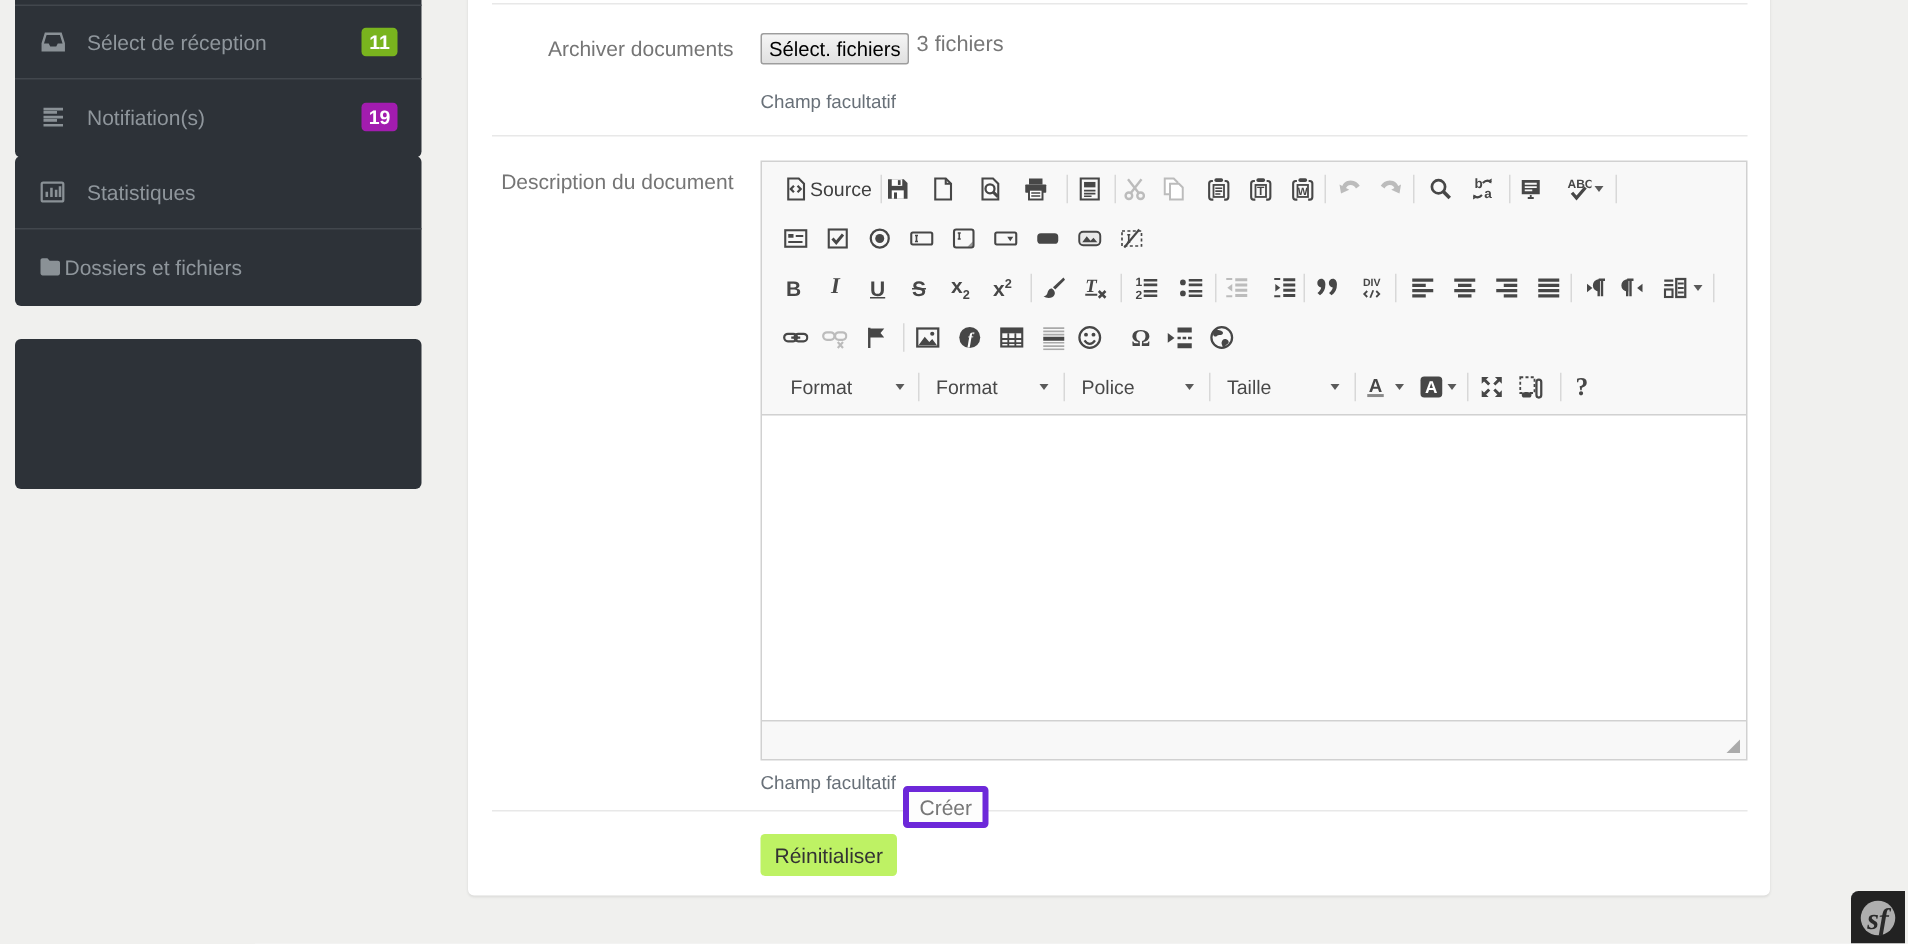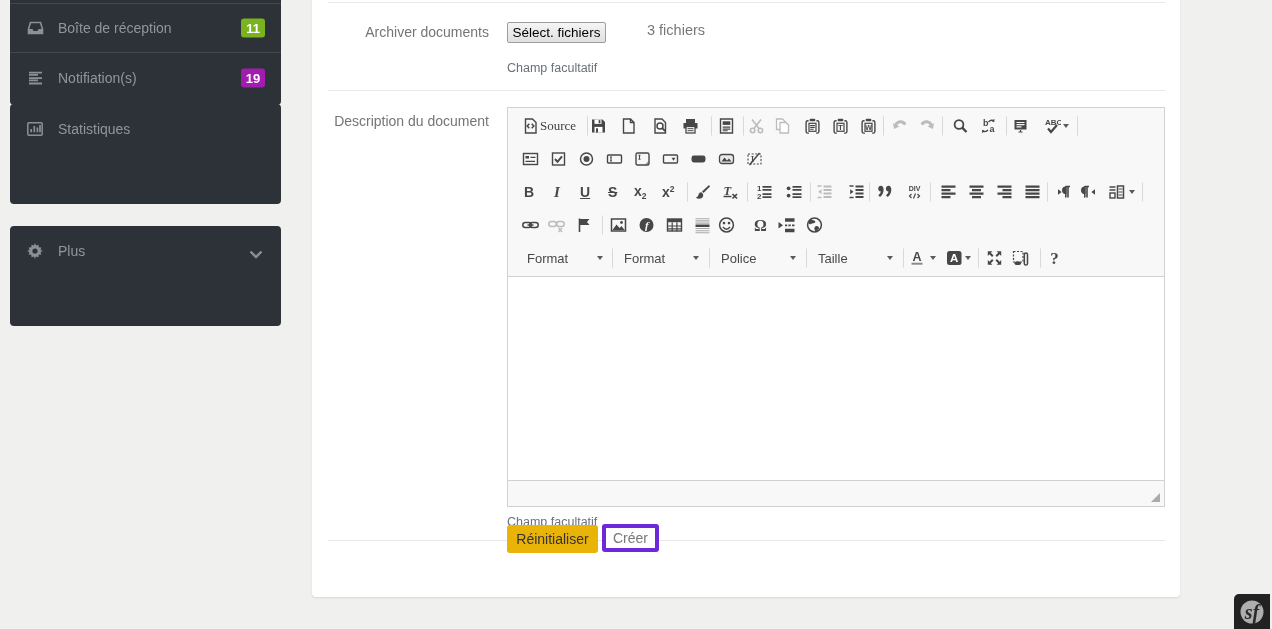--- a/index.html
+++ b/index.html
@@ -12,32 +12,32 @@
 .badge { position:absolute; right:16px; top:50%; transform:translateY(-50%); width:24px; height:19px;
   border-radius:3px; color:#fff; font-size:13px; font-weight:bold; display:flex; align-items:center; justify-content:center; }
 .main { position:absolute; left:312px; top:-20px; width:868px; height:617px; background:#fff;
   border-radius:4px; box-shadow:0 1px 2px rgba(0,0,0,.1); }
 .hr { position:absolute; left:16px; width:837px; height:1px; background:#e8e8e8; }
 .lbl { position:absolute; left:16px; width:161px; text-align:right; font-size:14px; color:#757575; }
 .help { position:absolute; left:195px; font-size:12.5px; color:#687078; }
 .filebtn { position:absolute; left:195px; top:42px; width:99px; height:21px;
   background:linear-gradient(#f5f5f5,#e0e0e0); border:1px solid #9d9d9d; border-radius:2px;
   font-size:13.5px; color:#000; display:flex; align-items:center; justify-content:center; }
-.nfiles { position:absolute; left:299px; top:42px; font-size:14.5px; color:#777;margin-left:36px; }
+.nfiles { position:absolute; left:299px; top:42px; font-size:14.5px; color:#777; }
 .editor { position:absolute; left:195px; top:127px; width:658px; height:400px;
   border:1px solid #d1d1d1; background:#fff; }
 .toolbar { position:absolute; left:0; top:0; width:656px; height:169px; background:#f8f8f8;
   border-bottom:1px solid #d1d1d1; }
 .tr { position:absolute; left:0; width:656px; height:33px; }
 .c { position:absolute; top:50%; transform:translateY(-50%); width:17px; height:17px; }
 .c svg { display:block; }
 .vs { position:absolute; top:50%; transform:translateY(-50%); width:1px; height:19px; background:#d8d8d8; }
 .ar { position:absolute; top:50%; transform:translateY(-50%); width:0; height:0;
   border-left:3.5px solid transparent; border-right:3.5px solid transparent; border-top:4px solid #5a5a5a; }
-.srctext { position:absolute; top:50%; transform:translateY(-50%); font-size:13px; color:#3f3f3f;font-family:Liberation Serif, serif; }
+.srctext { position:absolute; top:50%; transform:translateY(-50%); font-size:13px; color:#3f3f3f; }
 .tlabel { position:absolute; top:50%; transform:translateY(-50%); font-size:13px; color:#484848; }
 .g { position:absolute; top:50%; transform:translateY(-50%); font-size:14px; color:#474747; font-weight:bold; }
 .g.i { font-family:"Liberation Serif"; font-style:italic; font-size:15px; }
 .g.u { text-decoration:underline; }
 .g.s { text-decoration:line-through; }
 .g sub,.g sup { font-size:8.5px; }
 .ebody { position:absolute; left:0; top:170px; width:656px; height:210px; background:#fff; }
 .ebottom { position:absolute; left:0; bottom:0; width:656px; height:26px; background:#f8f8f8;
   border-top:1px solid #d1d1d1; }
 .rsz { position:absolute; right:4px; bottom:4px; width:0; height:0;
@@ -49,21 +49,21 @@
 
 <div class="panel" style="top:-45px;height:150px">
   <div class="sitem"></div>
   <div class="sitem">
       <span class="sicon">
         <svg width="17" height="17" viewBox="0 0 17 17">
           <path d="M3.5 3h10l2 6.5v4.5h-14V9.5z" fill="none" stroke="#8a9196" stroke-width="1.6"></path>
           <path d="M2 9.5h3.5l1 2h4l1-2H15v4H2z" fill="#8a9196"></path>
         </svg>
       </span>
-      <span class="stext">Boîte de réception</span>
+      <span class="stext">Sélect de réception</span>
       <span class="badge" style="background:#79b41e">11</span>
     </div>
   <div class="sitem">
       <span class="sicon">
         <svg width="17" height="17" viewBox="0 0 17 17">
           <path d="M2 3.2h13M2 5.4h9" stroke="#8a9196" stroke-width="1.8"></path>
           <path d="M2 8.6h13M2 10.8h9" stroke="#8a9196" stroke-width="1.8"></path>
           <path d="M2 14h13" stroke="#8a9196" stroke-width="1.8"></path>
         </svg>
       </span>
@@ -74,34 +74,30 @@
 <div class="panel" style="top:104px;height:100px">
   <div class="sitem">
       <span class="sicon">
         <svg width="18" height="17" viewBox="0 0 18 17">
           <rect x="1.8" y="2.2" width="14.4" height="12.6" rx="1" fill="none" stroke="#8a9196" stroke-width="1.5"></rect>
           <path d="M5.2 11.8V8.4M8.3 11.8V5.6M11.4 11.8V7M14 11.8V4.6" stroke="#8a9196" stroke-width="1.7"></path>
         </svg>
       </span>
       <span class="stext">Statistiques</span>
     </div>
+  <div class="sitem">
+      <span class="sicon" style="left:14px">
+        <svg width="15" height="14" viewBox="0 0 15 14">
+          <path d="M1 2.5c0-.8.6-1.4 1.4-1.4h3.2l1.5 1.7h5.5c.8 0 1.4.6 1.4 1.4v7c0 .8-.6 1.4-1.4 1.4H2.4c-.8 0-1.4-.6-1.4-1.4z" fill="#8a9196"></path>
+        </svg>
+      </span>
+      <span class="stext" style="left:33px">Dossiers et fichiers</span>
+    </div>
 </div>
 <div class="panel" style="top:226px;height:100px">
-  <div class="sitem">
-      <span class="sicon">
-        <svg width="16" height="16" viewBox="0 0 16 16">
-          <path d="M8 0l1 2.4 2.5-.7.2 2.6 2.6.2-.7 2.5L16 8l-2.4 1 .7 2.5-2.6.2-.2 2.6-2.5-.7L8 16l-1-2.4-2.5.7-.2-2.6-2.6-.2.7-2.5L0 8l2.4-1-.7-2.5 2.6-.2.2-2.6 2.5.7z" fill="#8a9196"></path>
-          <circle cx="8" cy="8" r="2.6" fill="#2d3238"></circle>
-        </svg>
-      </span>
-      <span class="stext">Plus</span>
-      <span style="position:absolute;right:18px;top:20px"><svg width="14" height="9" viewBox="0 0 14 9">
-          <path d="M1.5 1.5 7 7l5.5-5.5" fill="none" stroke="#8a9196" stroke-width="2.4"></path>
-        </svg></span>
-    </div>
 </div>
 
 <div class="main">
   <div class="hr" style="top:22px"></div>
   <div class="lbl" style="top:44px">Archiver documents</div>
   <div class="filebtn">Sélect. fichiers</div>
   <div class="nfiles">3 fichiers</div>
   <div class="help" style="top:81px">Champ facultatif</div>
   <div class="hr" style="top:110px"></div>
   <div class="lbl" style="top:133px">Description du document</div>
@@ -548,21 +544,21 @@
           </div>
         </div>
       </div>
     <div class="ebody"></div>
     <div class="ebottom">
         <div class="rsz"></div>
       </div>
   </div>
   <div class="help" style="top:535px">Champ facultatif</div>
   <div class="hr" style="top:560px"></div>
-  <div class="btn" style="left:195px;top:545px;width:91px;height:28px;background:#eab308;color:#333">Réinitialiser</div>
+  <div class="btn" style="left:195px;top:576px;width:91px;height:28px;background:#bef264;color:#333">Réinitialiser</div>
   <div class="btn" style="left:290px;top:544px;width:57px;height:28px;background:#fdfdfd;border:4px solid #6d28d9;color:#777">Créer</div>
 </div>
 
 <div class="sfbar">
   <svg width="36" height="35" viewBox="0 0 36 35">
     <circle cx="18" cy="18" r="11.5" fill="#aeaeae"></circle>
     <text x="18" y="25" font-family="Liberation Serif" font-size="20" font-style="italic" font-weight="bold" fill="#2a2a2a" text-anchor="middle">sf</text>
   </svg>
 </div>
 

